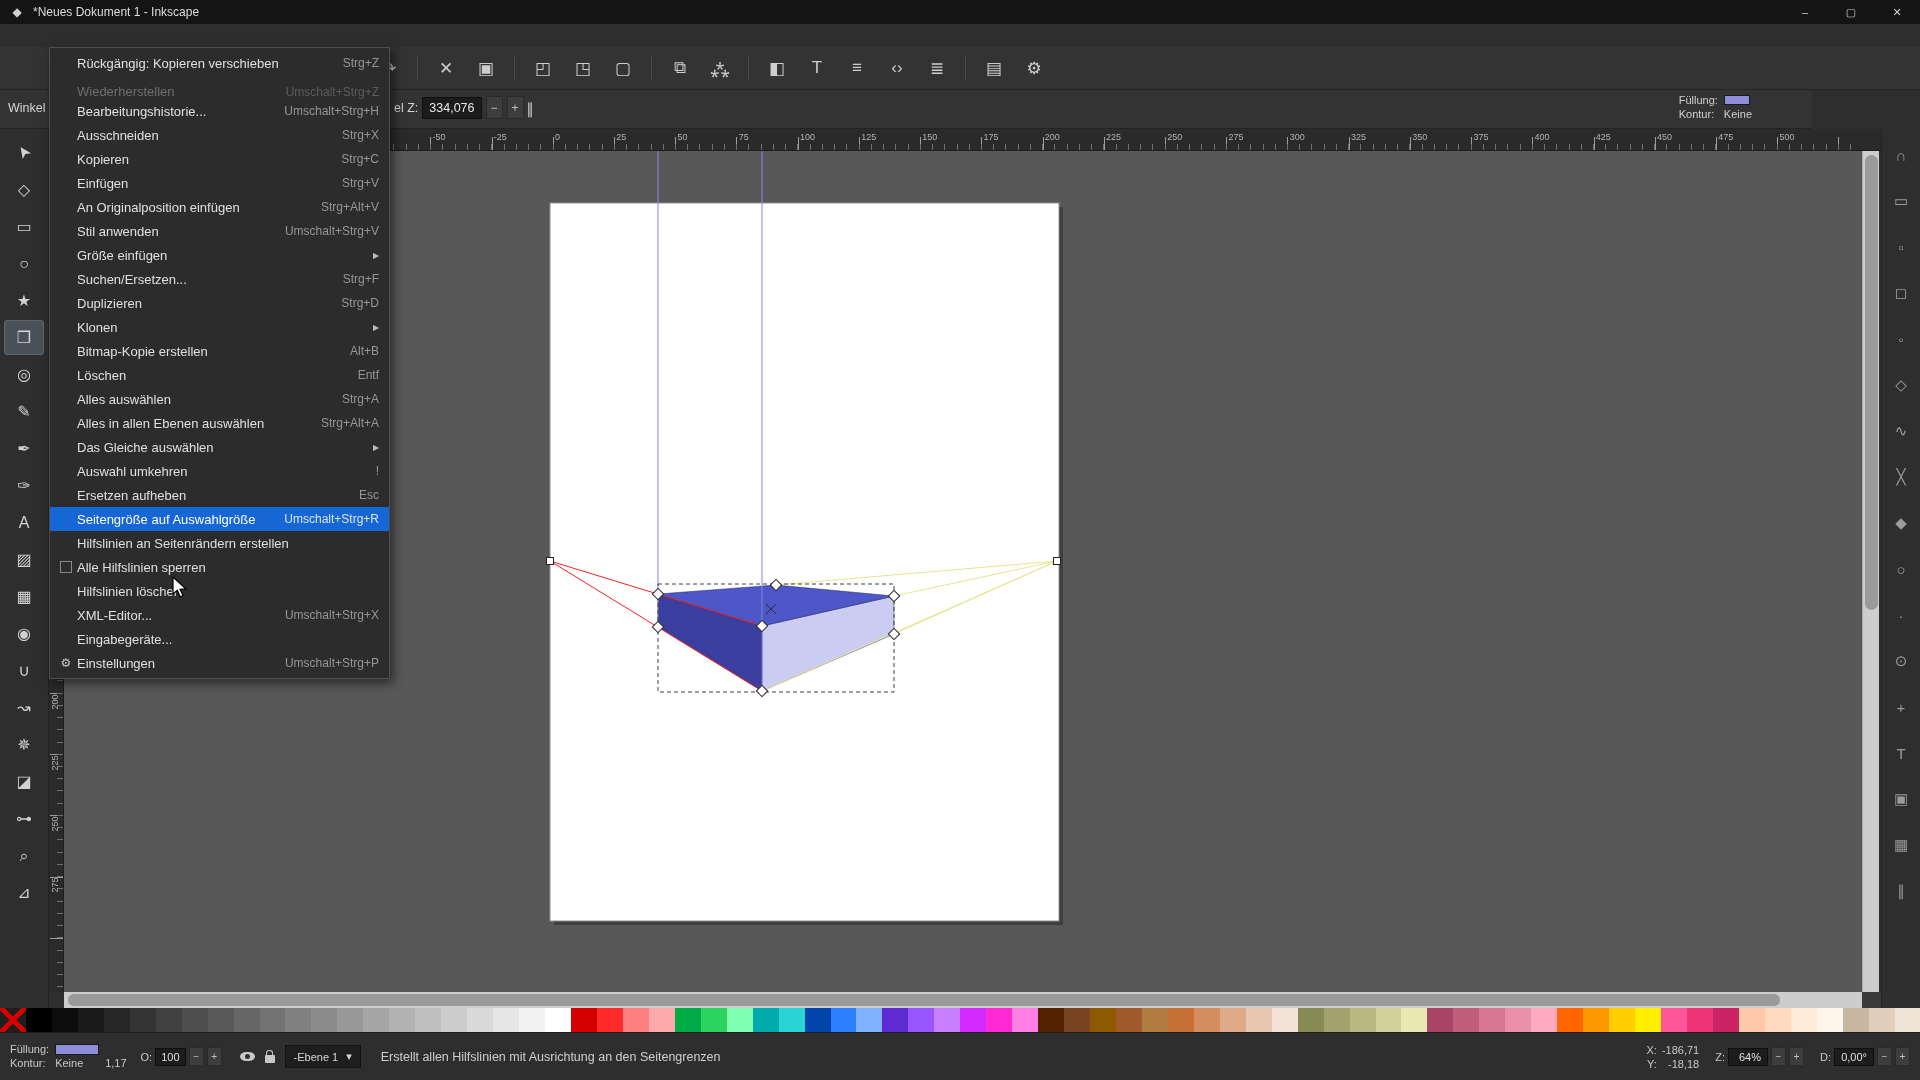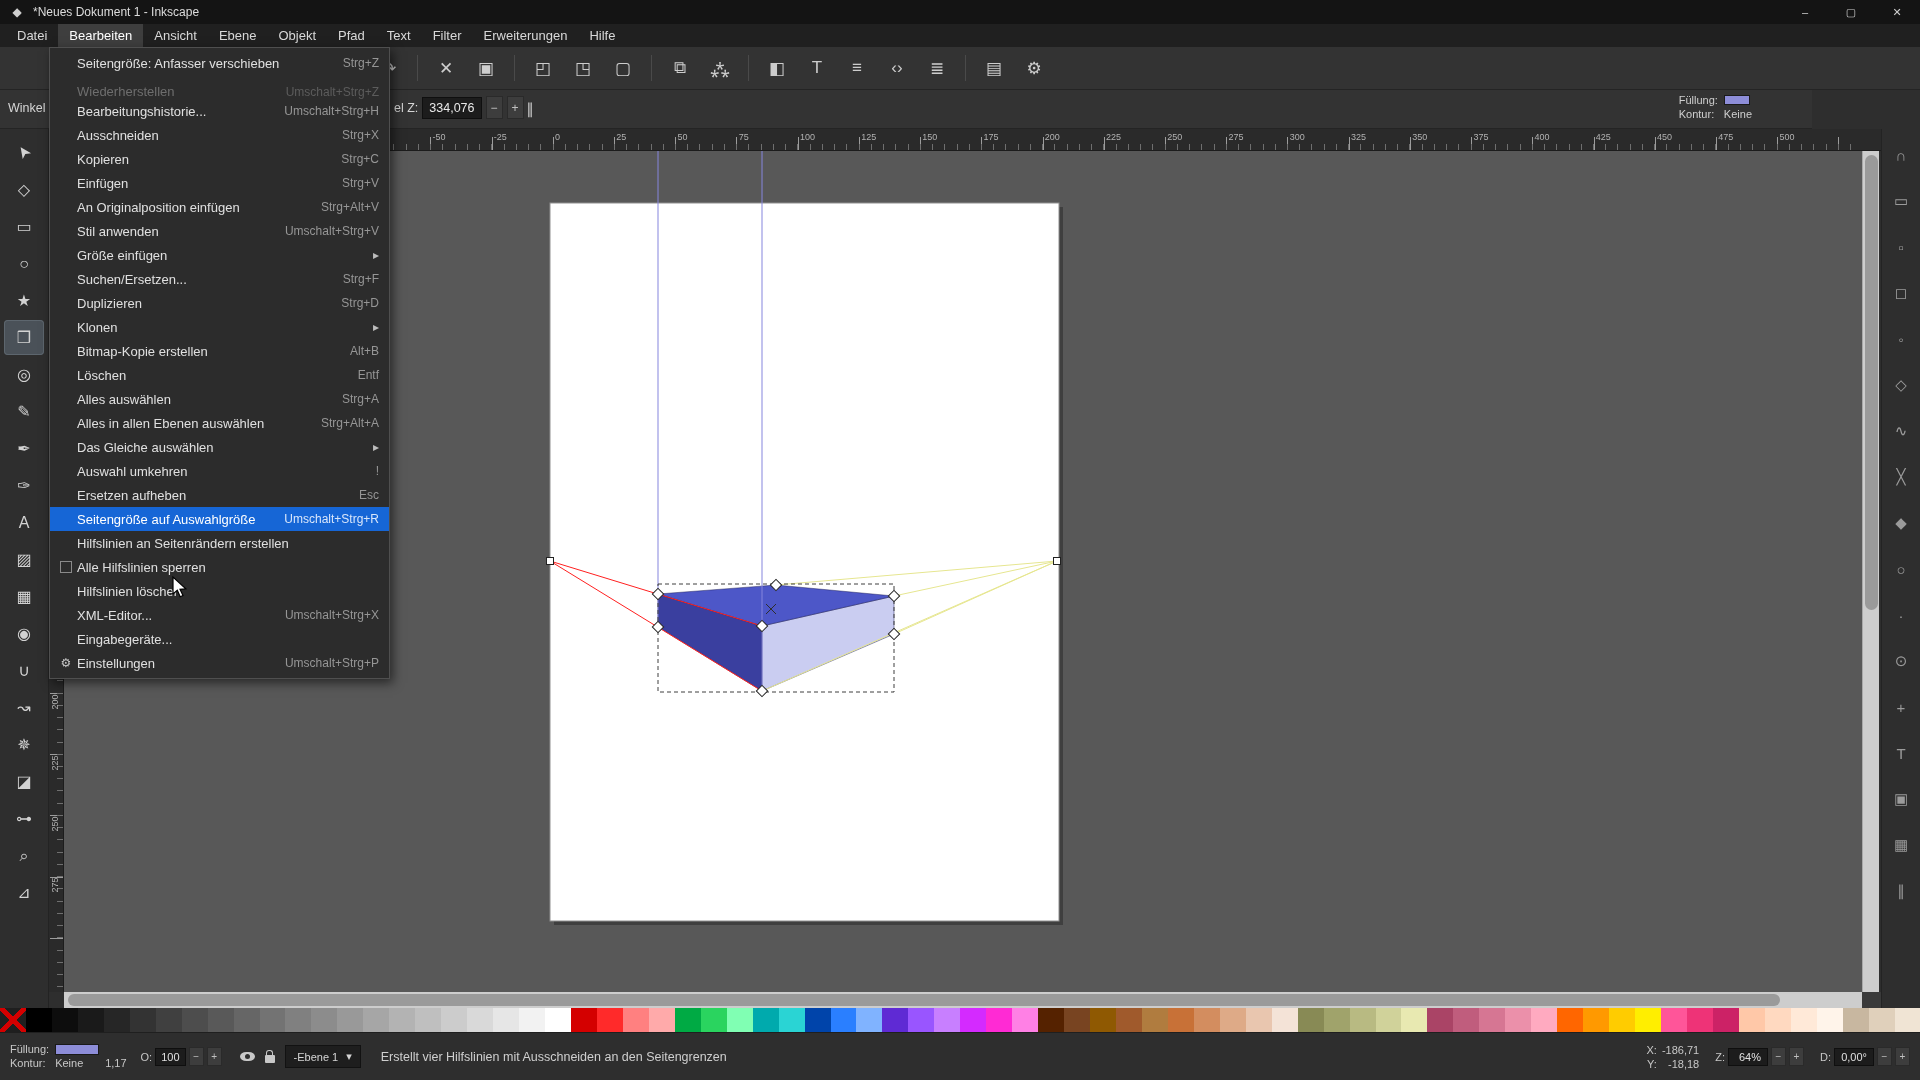--- a/index.html
+++ b/index.html
@@ -152,32 +152,20 @@
 
   <div class="titlebar">
     <span class="tb-logo">◆</span>
     <span>*Neues Dokument 1 - Inkscape</span>
     <span class="tb-spacer"></span>
     <button class="win-btn">–</button>
     <button class="win-btn">▢</button>
     <button class="win-btn">✕</button>
   </div>
 
-  <div class="menubar">
-      <div class="mb-item">Datei</div>
-      <div class="mb-item active">Bearbeiten</div>
-      <div class="mb-item">Ansicht</div>
-      <div class="mb-item">Ebene</div>
-      <div class="mb-item">Objekt</div>
-      <div class="mb-item">Pfad</div>
-      <div class="mb-item">Text</div>
-      <div class="mb-item">Filter</div>
-      <div class="mb-item">Erweiterungen</div>
-      <div class="mb-item">Hilfe</div>
-    </div>
 
   <div class="cmdbar">
       <button class="tb-btn">
         <span>▯</span>
       </button>
       <button class="tb-btn">
         <span>▱</span>
       </button>
       <button class="tb-btn">
         <span>⬓</span>
@@ -559,21 +547,21 @@
       <button class="mini">+</button>
     </div>
     <div class="sb-vis">
       <span class="eye"></span>
       <span class="lock"></span>
       <div class="sb-layer">
         <span>-Ebene 1</span>
         <span>▾</span>
       </div>
     </div>
-    <span class="sb-msg">Erstellt vier Hilfslinien mit Ausschneiden an den Seitengrenzen</span>
+    <span class="sb-msg">Erstellt allen Hilfslinien mit Ausrichtung an den Seitengrenzen</span>
     <div class="sb-xy">
       <span>X:</span>
       <span>-186,71</span>
       <span>Y:</span>
       <span>-18,18</span>
     </div>
     <div class="sb-group">
       <span>Z:</span>
       <span class="sb-box">64%</span>
       <button class="mini">−</button>
@@ -583,21 +571,21 @@
       <span>D:</span>
       <span class="sb-box">0,00°</span>
       <button class="mini">−</button>
       <button class="mini">+</button>
     </div>
   </div>
 
   <div class="editmenu">
       <div class="mi">
         <span class="mi-gutter"></span>
-        <span class="mi-label">Seitengröße: Anfasser verschieben</span>
+        <span class="mi-label">Rückgängig: Kopieren verschieben</span>
         <span class="mi-shortcut">Strg+Z</span>
       </div>
       <div class="mi dis">
         <span class="mi-gutter"></span>
         <span class="mi-label">Wiederherstellen</span>
         <span class="mi-shortcut">Umschalt+Strg+Z</span>
       </div>
       <div class="mi">
         <span class="mi-gutter"></span>
         <span class="mi-label">Bearbeitungshistorie...</span>

